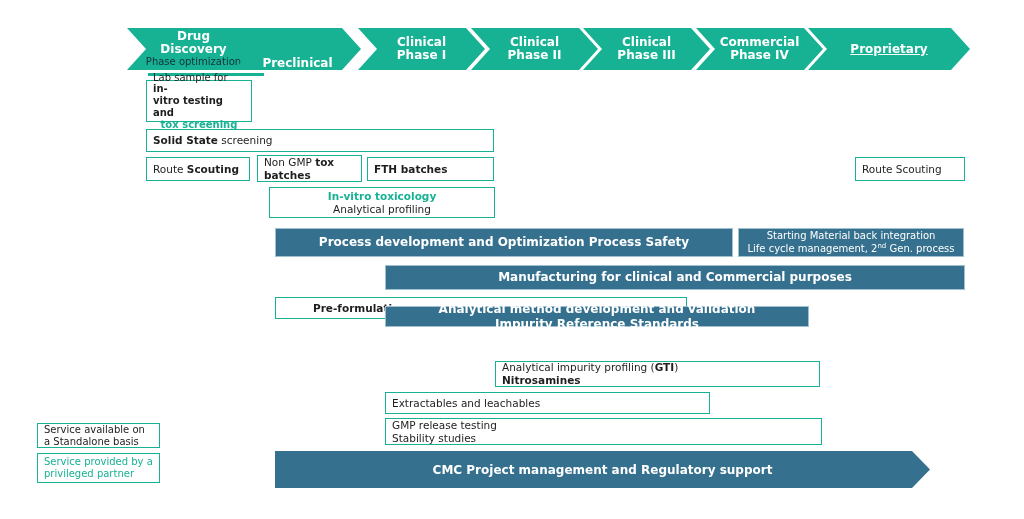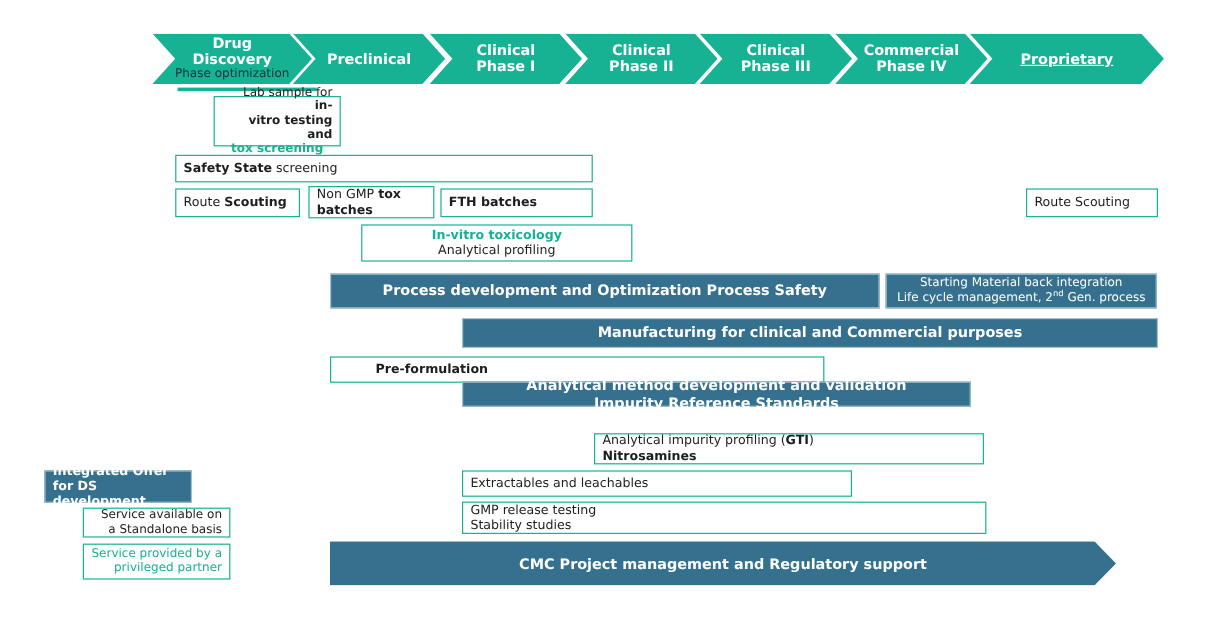--- a/index.html
+++ b/index.html
@@ -17,21 +17,21 @@
   }
   .chev-title{font-weight:bold;font-size:12px;line-height:1.08;}
   .chev-sub{font-size:10px;line-height:1.05;color:#14303f;font-weight:normal;margin-top:1px;}
   .underline{background:#17B294;height:3px;}
   
   .gbox{
     background:#ffffff;border:1.6px solid #17B294;font-size:10.5px;line-height:1.22;
     display:flex;flex-direction:column;justify-content:center;padding:2px 6px;
   }
   .gbox.left{align-items:flex-start;text-align:left;}
-  .gbox.center{align-items:center;text-align:right;margin-left:32px;}
+  .gbox.center{align-items:center;text-align:left;}
   .teal{color:#17B294;}
   b{font-weight:bold;}
   
   .dbar{
     background:#35708E;border:1px solid #9FC0CE;color:#ffffff;
     display:flex;flex-direction:column;justify-content:center;align-items:center;
     text-align:right;font-weight:bold;font-size:12px;line-height:1.25;
   }
   .dbar.small{font-weight:normal;font-size:10px;line-height:1.25;}
   .dbar.leftalign{align-items:flex-start;text-align:left;font-size:10.5px;line-height:1.2;padding:2px 6px;}
@@ -44,21 +44,21 @@
 </style>
 </head>
 <body>
 
 <div class="stage">
 
   <div class="abs chev" style="left:127px;width:133px;">
     <div class="chev-title"><span>Drug</span><br><span>Discovery</span></div>
     <div class="chev-sub">Phase optimization</div>
   </div>
-  <div class="abs chev" style="left:244px;width:127px;">
+  <div class="abs chev" style="left:234px;width:127px;justify-content:flex-end;">
     <div class="chev-title">Preclinical</div>
   </div>
   <div class="abs chev" style="left:358px;width:127px;">
     <div class="chev-title"><span>Clinical</span><br><span>Phase I</span></div>
   </div>
   <div class="abs chev" style="left:471px;width:127px;">
     <div class="chev-title"><span>Clinical</span><br><span>Phase II</span></div>
   </div>
   <div class="abs chev" style="left:583px;width:127px;">
     <div class="chev-title"><span>Clinical</span><br><span>Phase III</span></div>
@@ -71,21 +71,21 @@
   </div>
   <div class="abs underline" style="left:148px;top:73px;width:116px;"></div>
 
   <div class="abs gbox center" style="left:146px;top:80px;width:106px;height:42px;font-size:10px;line-height:1.18;">
     <div><span>Lab sample for </span><b>in-</b></div>
     <div><b>vitro testing and</b></div>
     <div><b class="teal">tox screening</b></div>
   </div>
 
   <div class="abs gbox left" style="left:146px;top:129px;width:348px;height:23px;">
-    <div><b>Safety State</b><span> screening</span></div>
+    <div><b>Solid State</b><span> screening</span></div>
   </div>
 
   <div class="abs gbox left" style="left:146px;top:157px;width:104px;height:24px;">
     <div><span>Route </span><b>Scouting</b></div>
   </div>
   <div class="abs gbox left" style="left:257px;top:155px;width:105px;height:27px;line-height:1.15;">
     <div><span>Non GMP </span><b>tox batches</b></div>
   </div>
   <div class="abs gbox left" style="left:367px;top:157px;width:127px;height:24px;">
     <div><b>FTH batches</b></div>
@@ -108,21 +108,21 @@
   </div>
 
   <div class="abs dbar" style="left:385px;top:265px;width:580px;height:25px;">
     <div>Manufacturing for clinical and Commercial purposes</div>
   </div>
 
   <div class="abs gbox left" style="left:275px;top:297px;width:412px;height:22px;padding-left:37px;">
     <div><b>Pre-formulation</b></div>
   </div>
 
-  <div class="abs dbar" style="left:385px;top:318px;width:424px;height:21px;">
+  <div class="abs dbar" style="left:385px;top:306px;width:424px;height:21px;">
     <div>Analytical method development and validation</div>
     <div>Impurity Reference Standards</div>
   </div>
 
   <div class="abs gbox left" style="left:495px;top:361px;width:325px;height:26px;line-height:1.2;">
     <div><span>Analytical impurity profiling (</span><b>GTI</b><span>)</span></div>
     <div><b>Nitrosamines</b></div>
   </div>
 
   <div class="abs gbox left" style="left:385px;top:392px;width:325px;height:22px;">
@@ -131,23 +131,20 @@
 
   <div class="abs gbox left" style="left:385px;top:418px;width:437px;height:27px;line-height:1.2;">
     <div>GMP release testing</div>
     <div>Stability studies</div>
   </div>
 
   <div class="abs cmc" style="left:275px;top:451px;width:655px;height:37px;">
     <div>CMC Project management and Regulatory support</div>
   </div>
 
-  <div class="abs dbar leftalign" style="left:37px;top:392px;width:123px;height:27px;font-weight:bold;">
-    <div>Integrated Offer for DS development</div>
-  </div>
   <div class="abs gbox center" style="left:37px;top:423px;width:123px;height:25px;font-size:10px;line-height:1.2;">
     <div>Service available on a Standalone basis</div>
   </div>
   <div class="abs gbox center" style="left:37px;top:453px;width:123px;height:30px;font-size:10px;line-height:1.2;">
     <div class="teal">Service provided by a privileged partner</div>
   </div>
 
 </div>
 
 </body></html>

